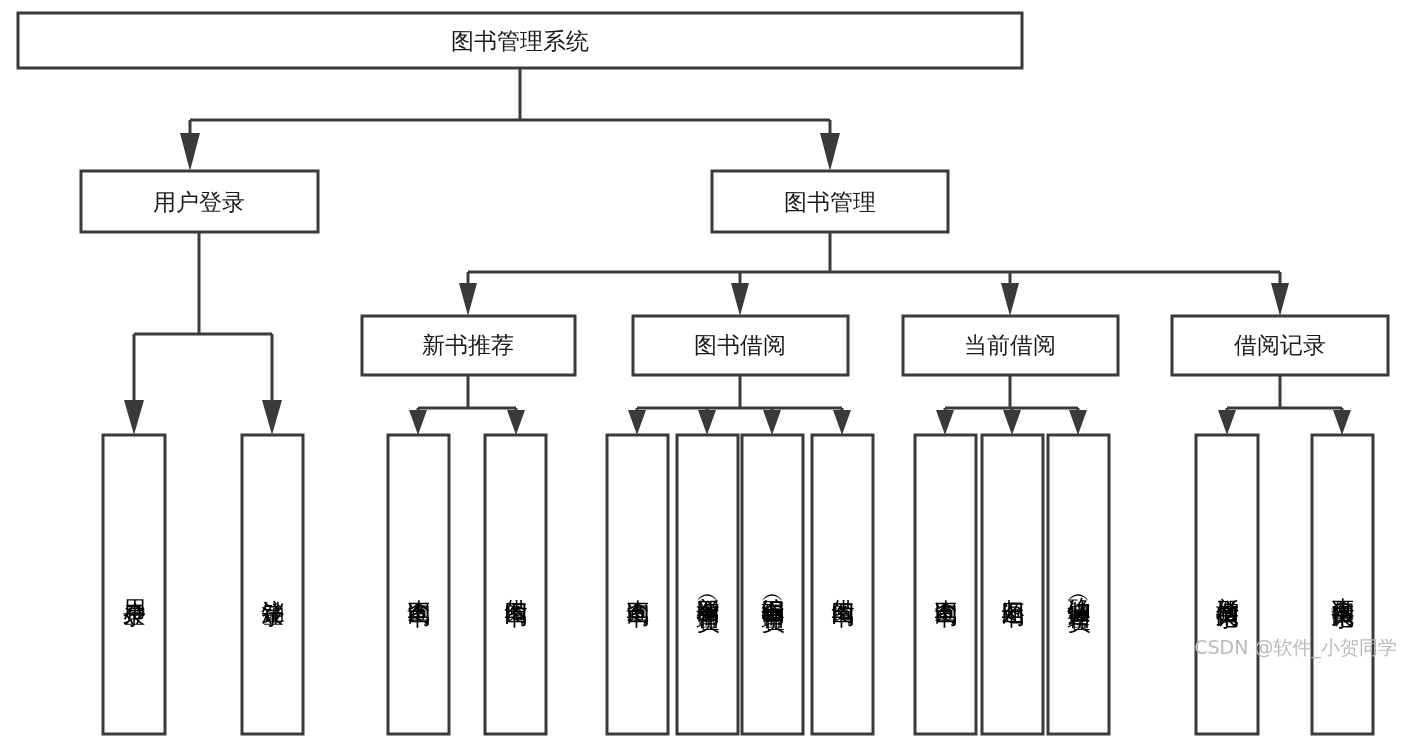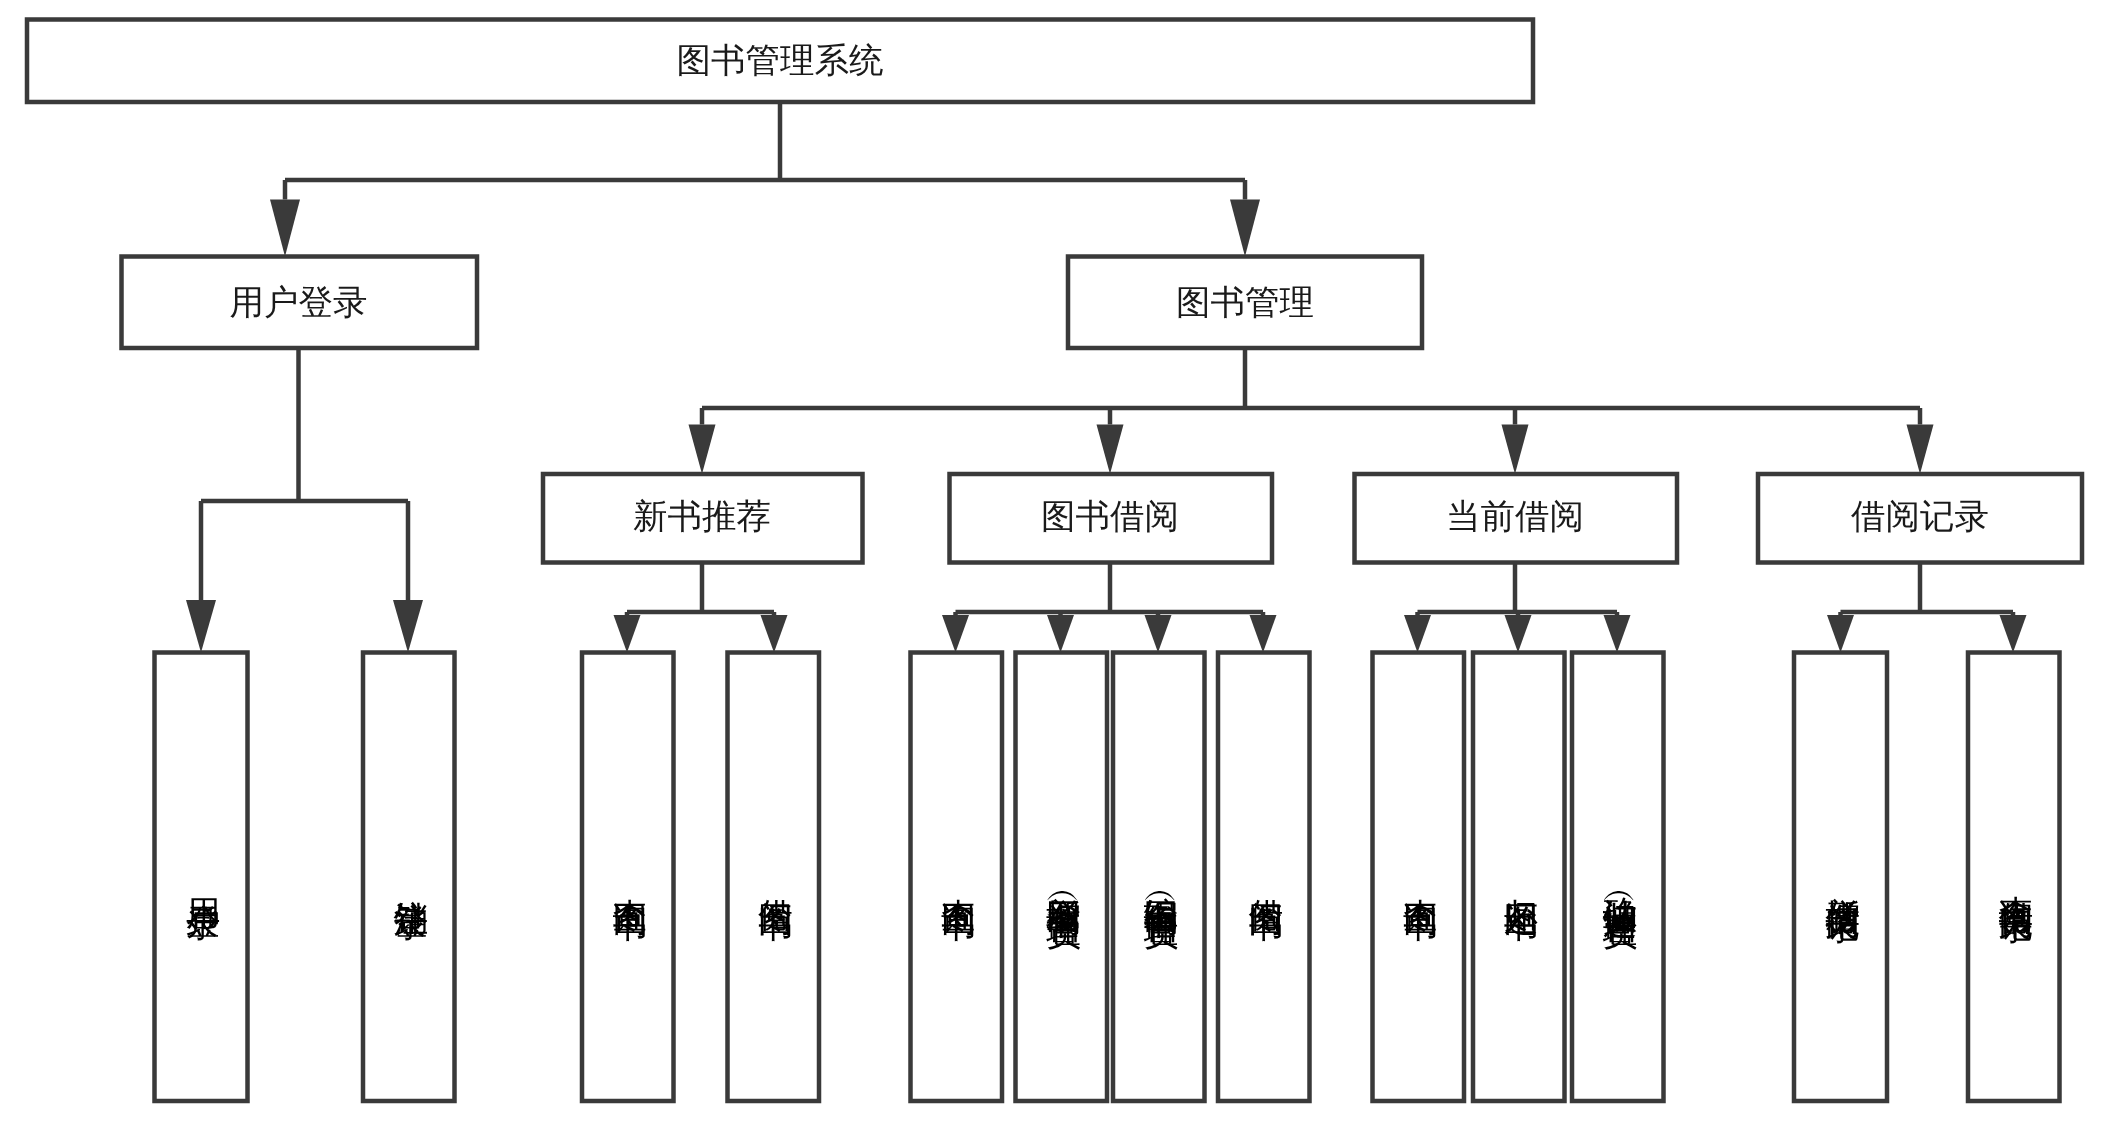--- a/index.html
+++ b/index.html
@@ -244,14 +244,15 @@
     <span class="node-label-v">确认归还（管理员）</span>
   </div>
   <div class="vlabel-wrap center-v" style="left:1196px; top:435px; width:62px; height:299px;">
     <span class="node-label-v">新增借阅记录</span>
   </div>
   <div class="vlabel-wrap center-v" style="left:1312px; top:435px; width:61px; height:299px;">
     <span class="node-label-v">查询借阅记录</span>
   </div>
 
   
+  <div class="watermark">CSDN @软件_小贺同学</div>
 
 </div>
 
 </body></html>

